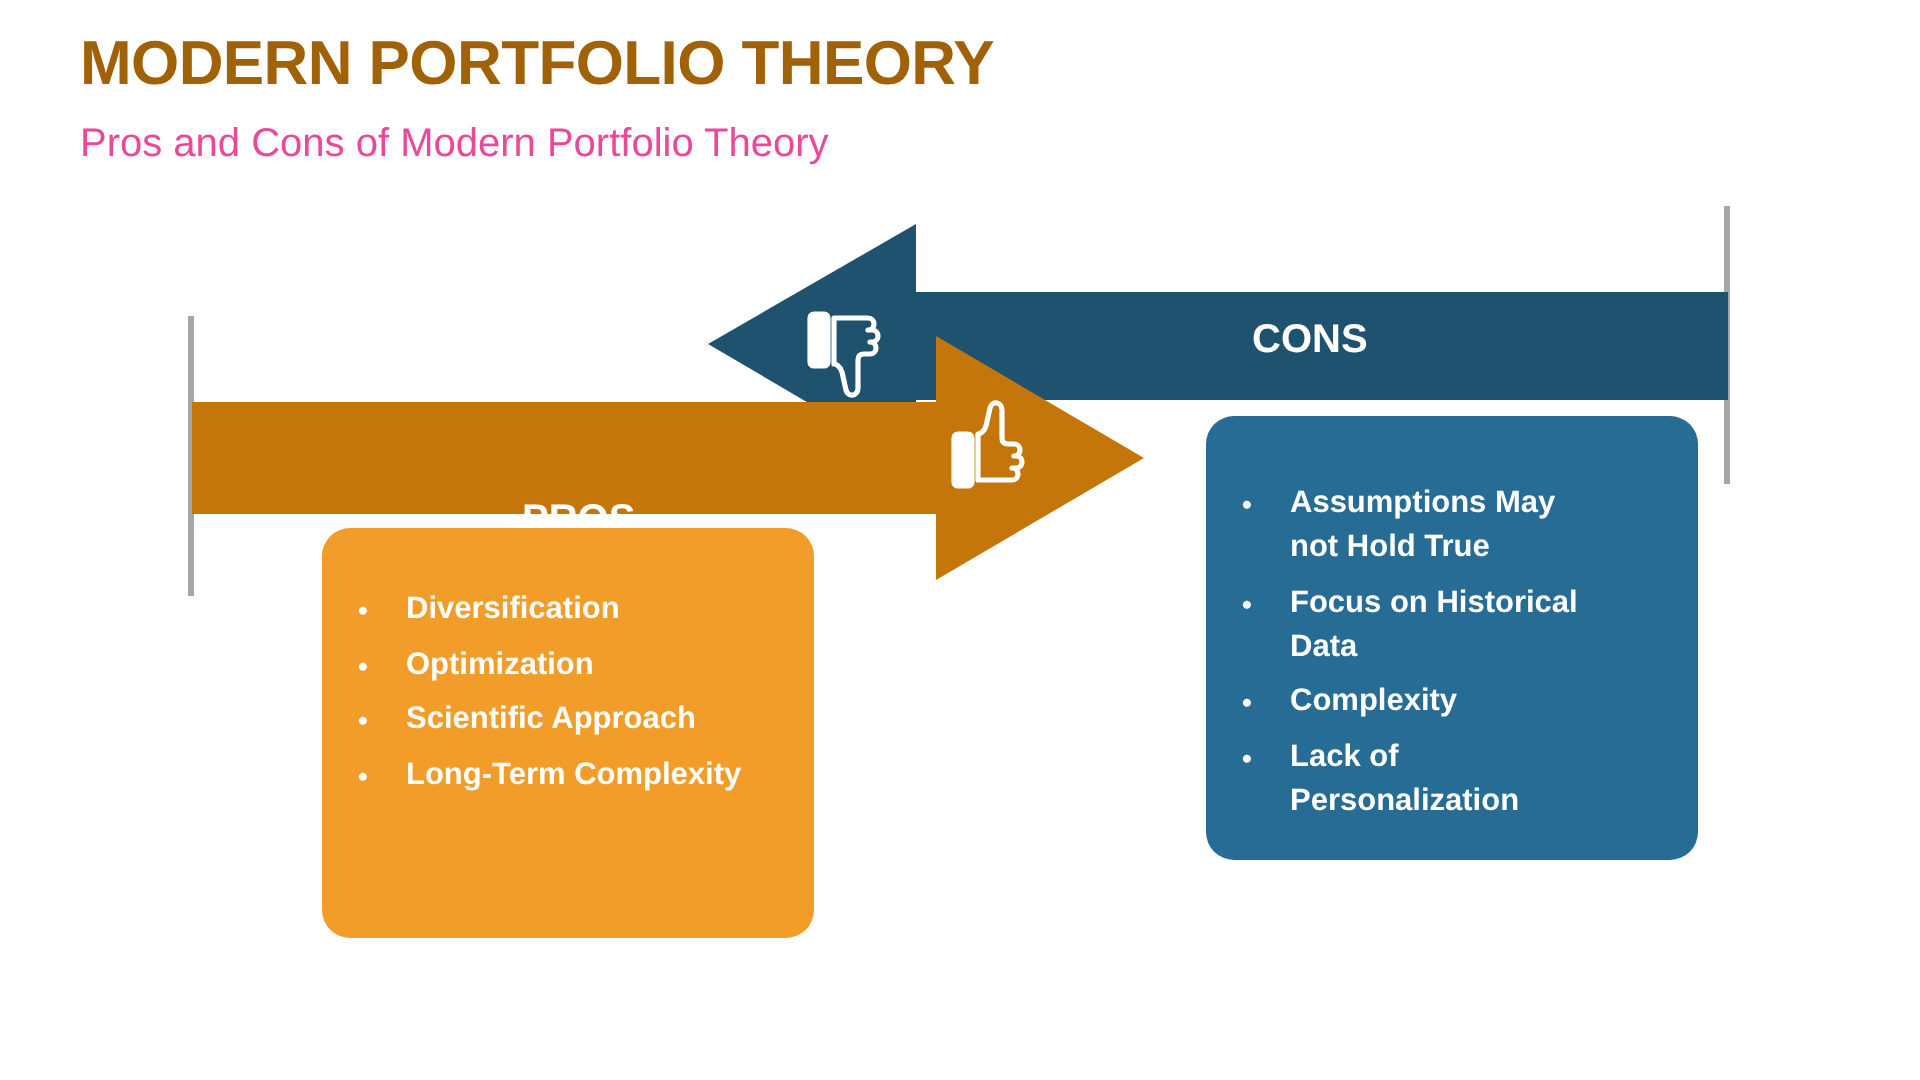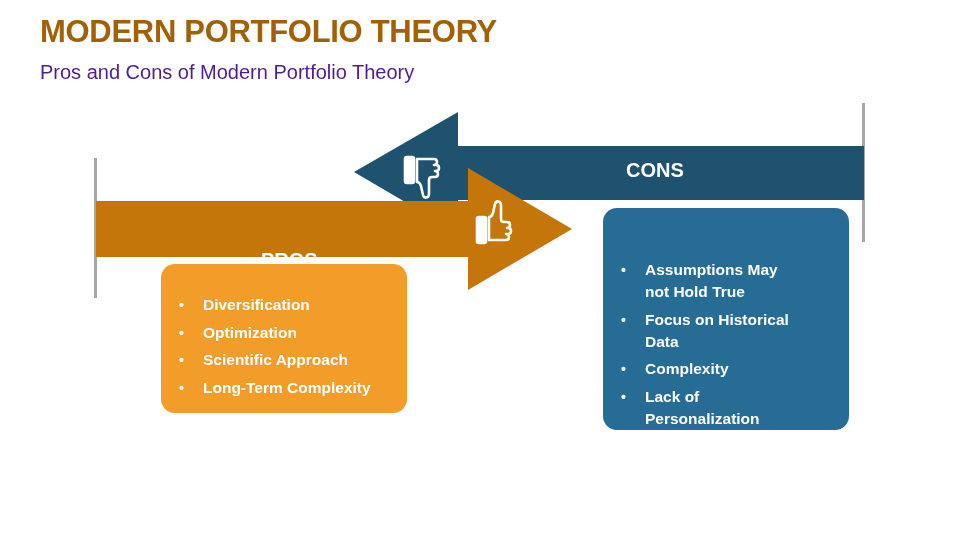--- a/index.html
+++ b/index.html
@@ -1,27 +1,27 @@
 <!DOCTYPE html>
 <html><head>
 <meta charset="utf-8">
 <style>
   html, body { margin:0; padding:0; }
   body { width:960px; height:540px; background:#ffffff; position:relative; overflow:hidden;
          font-family:"Liberation Sans", "DejaVu Sans", sans-serif; }
   .title { position:absolute; left:40px; top:14px; font-size:31px; font-weight:bold; color:#a16207; letter-spacing:-0.3px; }
-  .subtitle { position:absolute; left:40px; top:61px; font-size:20px; color:#4c1d95; }
+  .subtitle { position:absolute; left:40px; top:61px; font-size:20px; color:#ec4899; }
   svg.diagram { position:absolute; left:0; top:0; }
   .bar-label { position:absolute; font-weight:bold; font-size:20px; color:#ffffff; }
   .box { position:absolute; border-radius:14px; color:#ffffff; font-weight:bold; font-size:15.5px; box-sizing:border-box; }
   .box ul { list-style:none; margin:0; padding:0; }
   .box li { position:relative; padding-left:42px; line-height:22px; margin-bottom:5.5px; }
   .box li::before { content:"\2022"; position:absolute; left:18px; top:0; font-size:14px; }
-  .pros-box { left:161px; top:264px; width:246px; height:149px; background:#F29D2A; padding:30px 0 0 0; }
-  .cons-box { left:603px; top:208px; width:246px; height:222px; background:#276C94; padding:51px 0 0 0; }
+  .pros-box { left:161px; top:264px; width:246px; height:205px; background:#F29D2A; padding:30px 0 0 0; }
+  .cons-box { left:603px; top:208px; width:246px; height:222px; background:#276C94; padding:33px 0 0 0; }
   .cons-box li { margin-bottom:5.5px; }
 </style>
 </head>
 <body>
 
 <div class="title">MODERN PORTFOLIO THEORY</div>
 <div class="subtitle">Pros and Cons of Modern Portfolio Theory</div>
 
 <svg class="diagram" width="960" height="540" viewBox="0 0 960 540">
 

